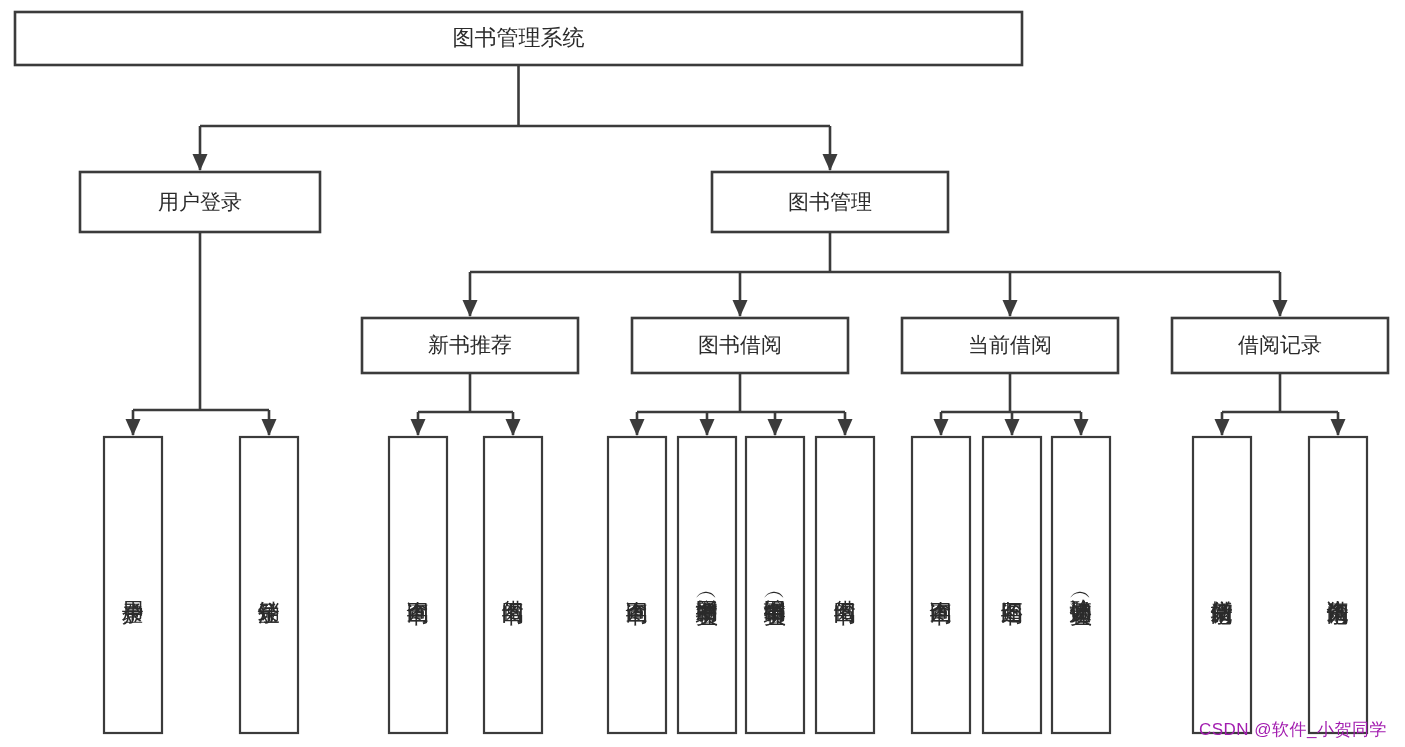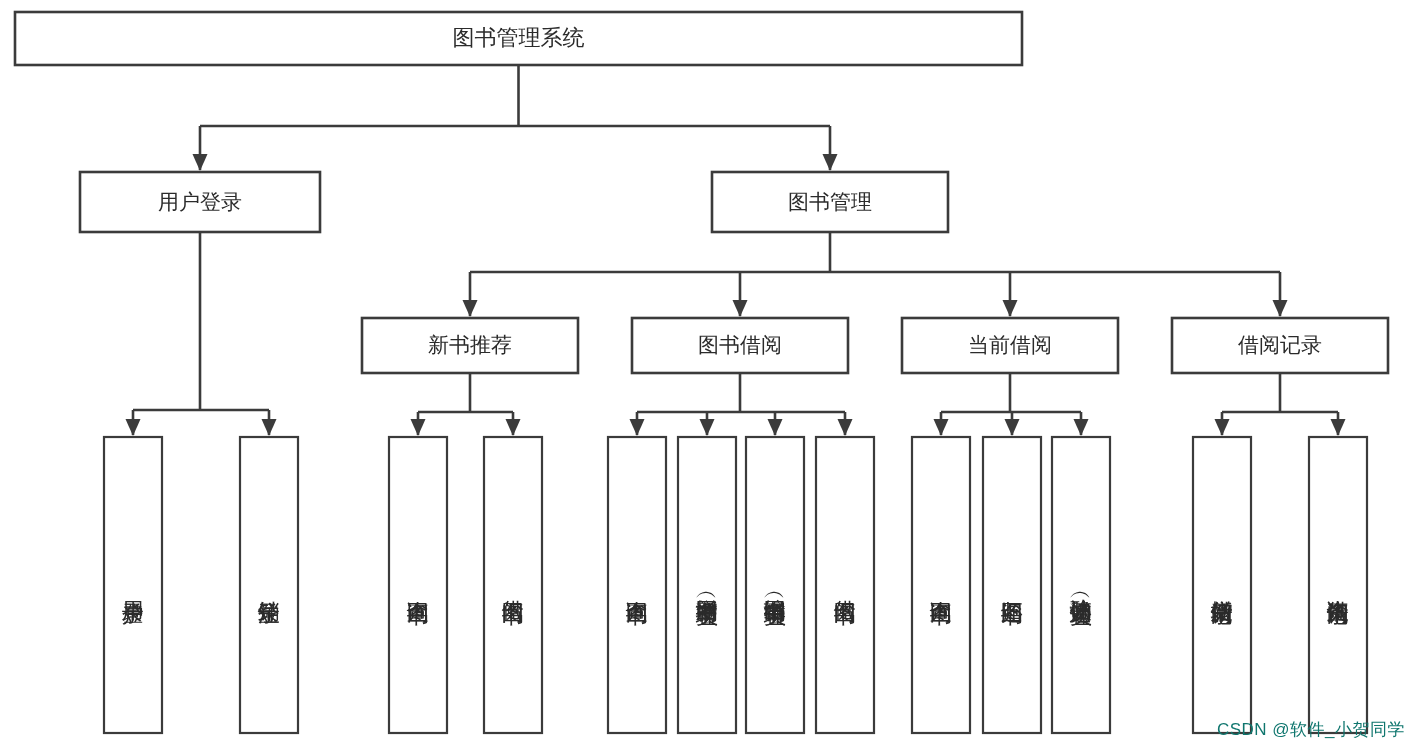--- a/index.html
+++ b/index.html
@@ -72,25 +72,25 @@
     font-family: "Liberation Sans", "DejaVu Sans", sans-serif;
     font-size: 22px;
     line-height: 1.06;
     letter-spacing: 1px;
     color: #2b2b2b;
     white-space: nowrap;
     text-align: center;
   }
   #watermark {
     position: absolute;
-    right: 0;
+    right: 18px;
     bottom: 6px;
     font-family: "Liberation Sans", "DejaVu Sans", sans-serif;
     font-size: 17px;
-    color: #0f766e;
+    color: #a21caf;
     letter-spacing: 0.5px;
     white-space: nowrap;
     pointer-events: none;
   }
 </style>
 </head>
 <body>
 
 <div id="diagram-root">
 

